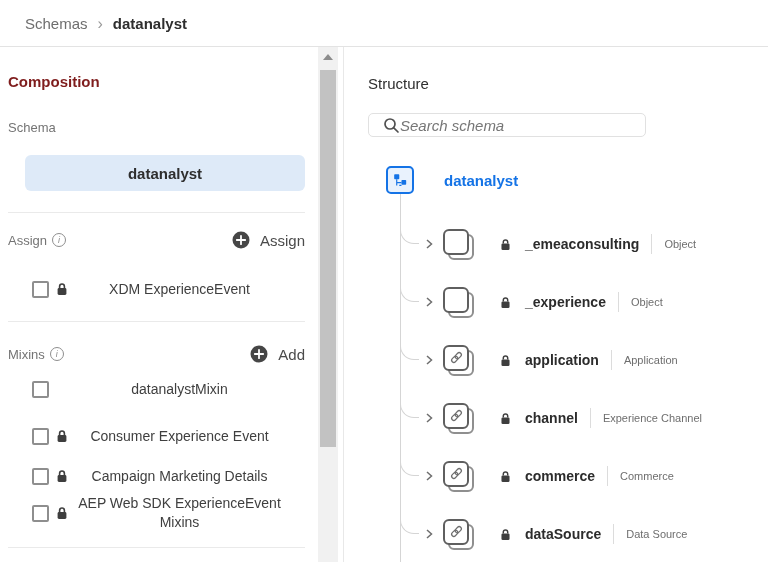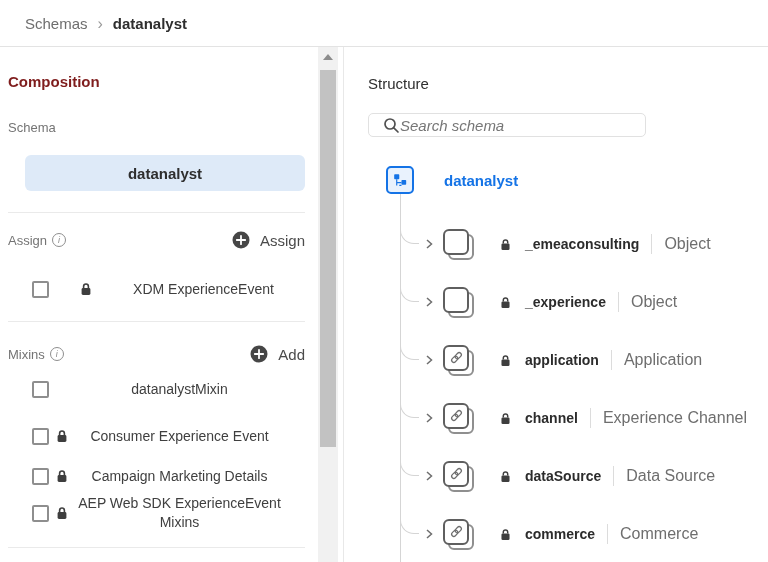--- a/index.html
+++ b/index.html
@@ -24,21 +24,21 @@
   .h-divider { margin-top:21px; height:1px; background:#eaeaea; width:297px; }
   .section-header { margin-top:15px; height:24px; display:flex; align-items:center; justify-content:space-between; }
   .section-header.mixins { margin-top:20px; }
   .add-btn { display:flex; align-items:center; gap:10px; font-size:15px; color:#4b4b4b; cursor:pointer; background:none; border:none; font-family:inherit; }
   .info-icon { width:14px; height:14px; border:1px solid #8e8e8e; border-radius:50%; color:#8e8e8e;
                font-size:9px; display:inline-flex; align-items:center; justify-content:center; font-style:italic; }
   .comp-row { display:flex; align-items:center; margin-left:24px; min-height:22px; }
   .comp-row .checkbox { flex:none; width:17px; height:17px; border:2px solid #8e8e8e; border-radius:2px; background:#fff; }
   .comp-row .lock { flex:none; margin-left:7px; width:12px; display:flex; }
   .comp-row .item-label { flex:1; text-align:center; font-size:14px; color:#3f3f3f; padding-right:14px; line-height:19px; }
-  .row-class { margin-top:26px;gap:24px; }
+  .row-class { margin-top:26px; }
   .row-m0 { margin-top:25px; }
   .row-m1 { margin-top:12px; }
   .row-m2 { margin-top:18px; }
   .row-m3 { margin-top:7px; }
   .bottom-divider { margin-top:15px; }
 
   
   .scrollbar { position:absolute; left:318px; top:47px; width:20px; height:515px; background:#f1f1f1; }
   .scroll-up { position:absolute; left:0; top:0; width:20px; height:20px; display:flex; align-items:center; justify-content:center; }
   .scroll-up .tri { width:0; height:0; border-left:5px solid transparent; border-right:5px solid transparent; border-bottom:6px solid #8c8c8c; }
@@ -64,21 +64,21 @@
   .branch { position:absolute; left:56px; top:10px; width:19px; height:19px;
             border-left:1px solid #d5d5d5; border-bottom:1px solid #d5d5d5; border-bottom-left-radius:14px; }
   .chev { flex:none; width:12px; display:flex; align-items:center; cursor:pointer; }
   .card-stack { position:relative; flex:none; margin-left:7px; width:31px; height:31px; cursor:pointer; }
   .card { position:absolute; width:26px; height:26px; border-radius:6px; background:#fff; }
   .card.back { left:5px; top:5px; border:2px solid #8f8f8f; }
   .card.front { left:0; top:0; border:2px solid #5f5f5f; display:flex; align-items:center; justify-content:center; }
   .tree-row .lock { flex:none; margin-left:26px; width:11px; display:flex; }
   .node-name { margin-left:14px; font-size:14px; font-weight:bold; color:#2c2c2c; }
   .vdiv { margin:0 12px; width:1px; height:20px; background:#dcdcdc; }
-  .node-type { font-size:16px; color:#6e6e6e; }
+  .node-type { font-size:11px; color:#6e6e6e; }
 </style>
 </head>
 <body>
 
 <div class="app">
 
   <div class="header">
     <span class="crumb-link">Schemas</span>
     <span class="crumb-sep">›</span>
     <span class="crumb-current">datanalyst</span>
@@ -336,23 +336,23 @@
                 </g>
               </svg>
           </span>
         </span>
         <span class="lock">
             <svg width="11" height="13" viewBox="0 0 12 14">
               <path d="M3.6 6V4.4a2.4 2.4 0 0 1 4.8 0V6" fill="none" stroke="#3e3e3e" stroke-width="1.6"></path>
               <rect x="1.6" y="6" width="8.8" height="7" rx="1.4" fill="#3e3e3e"></rect>
             </svg>
           </span>
-        <span class="node-name">dataSource</span>
-        <span class="vdiv"></span>
-        <span class="node-type">Data Source</span>
+        <span class="node-name">commerce</span>
+        <span class="vdiv"></span>
+        <span class="node-type">Commerce</span>
       </div>
 
       <div class="tree-row">
         <div class="branch"></div>
         <span class="chev">
             <svg width="11" height="12" viewBox="0 0 11 12">
               <path d="M3 2l4.5 4L3 10" fill="none" stroke="#6e6e6e" stroke-width="1.5"></path>
             </svg>
           </span>
         <span class="card-stack">
@@ -365,19 +365,19 @@
                 </g>
               </svg>
           </span>
         </span>
         <span class="lock">
             <svg width="11" height="13" viewBox="0 0 12 14">
               <path d="M3.6 6V4.4a2.4 2.4 0 0 1 4.8 0V6" fill="none" stroke="#3e3e3e" stroke-width="1.6"></path>
               <rect x="1.6" y="6" width="8.8" height="7" rx="1.4" fill="#3e3e3e"></rect>
             </svg>
           </span>
-        <span class="node-name">commerce</span>
-        <span class="vdiv"></span>
-        <span class="node-type">Commerce</span>
+        <span class="node-name">dataSource</span>
+        <span class="vdiv"></span>
+        <span class="node-type">Data Source</span>
       </div>
     </div>
   </div>
 </div>
 
 </body></html>

